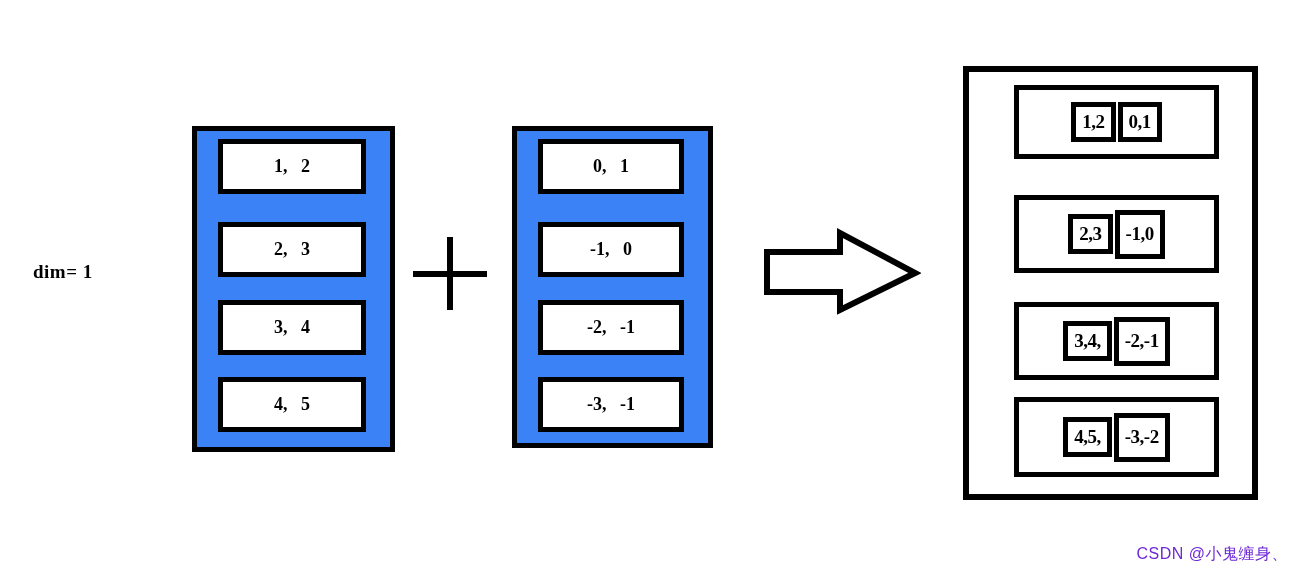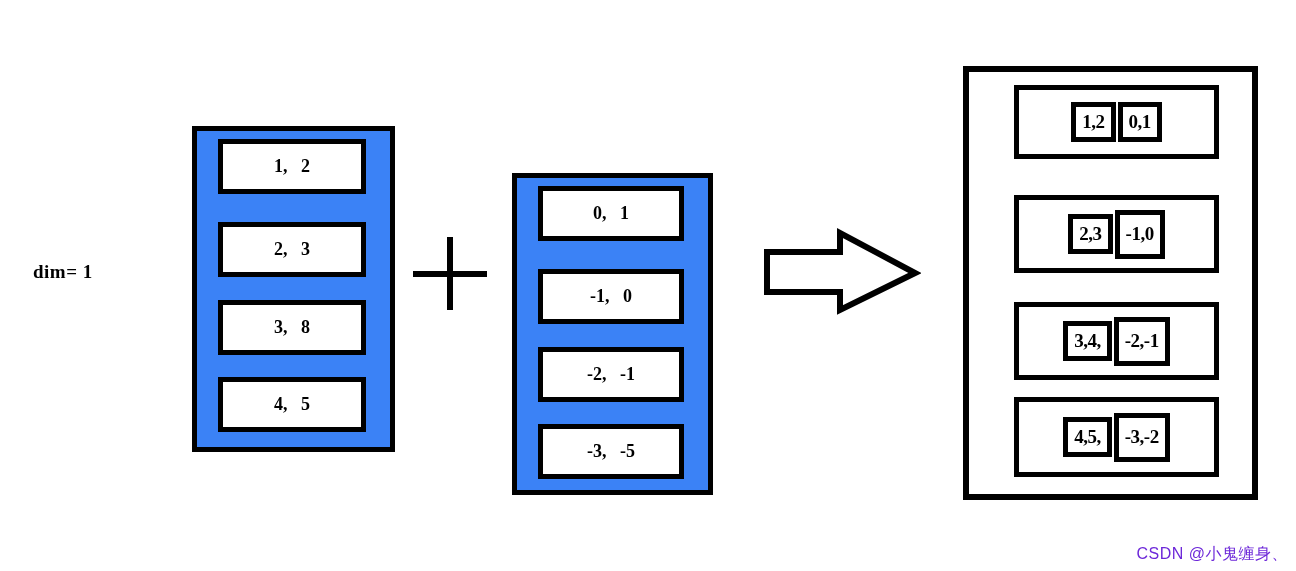--- a/index.html
+++ b/index.html
@@ -25,21 +25,21 @@
     font-size: 19px;
     letter-spacing: 0.5px;
   }
 
   
   .tensor-outer {
     border: 5px solid #000;
     background: #3b82f6;
   }
   #tensor-a { left: 192px; top: 126px; width: 203px; height: 326px; }
-  #tensor-b { left: 512px; top: 126px; width: 201px; height: 322px; margin-top: 47px; }
+  #tensor-b { left: 512px; top: 126px; width: 201px; height: 322px; }
 
   
   .tensor-row {
     position: absolute;
     box-sizing: border-box;
     border: 5px solid #000;
     background: #fff;
     display: flex;
     align-items: center;
     justify-content: center;
@@ -115,35 +115,35 @@
 </head>
 <body>
 
 <div id="canvas">
 
   <div id="dim-label" class="abs">dim= 1</div>
 
   <div id="tensor-a" class="abs tensor-outer">
     <div class="tensor-row row-0">1, 2</div>
     <div class="tensor-row row-1">2, 3</div>
-    <div class="tensor-row row-2">3, 8</div>
+    <div class="tensor-row row-2">3, 4</div>
     <div class="tensor-row row-3">4, 5</div>
   </div>
 
   <div id="plus-icon" class="abs">
     <svg width="80" height="80" viewBox="0 0 80 80">
       <path d="M40 4 V77 M3 41 H77" stroke-width="6" fill="none"></path>
     </svg>
   </div>
 
   <div id="tensor-b" class="abs tensor-outer">
     <div class="tensor-row row-0">0, 1</div>
     <div class="tensor-row row-1">-1, 0</div>
     <div class="tensor-row row-2">-2, -1</div>
-    <div class="tensor-row row-3">-3, -5</div>
+    <div class="tensor-row row-3">-3, -1</div>
   </div>
 
   <div id="arrow-icon" class="abs">
     <svg width="164" height="96" viewBox="0 0 164 96">
       <polygon points="10,26 83,26 83,7 158,47 83,84 83,66 10,66" fill="#ffffff" stroke-width="6" stroke-linejoin="miter"></polygon>
     </svg>
   </div>
 
   <div id="result-tensor" class="abs">
     <div class="result-row rrow-0">

